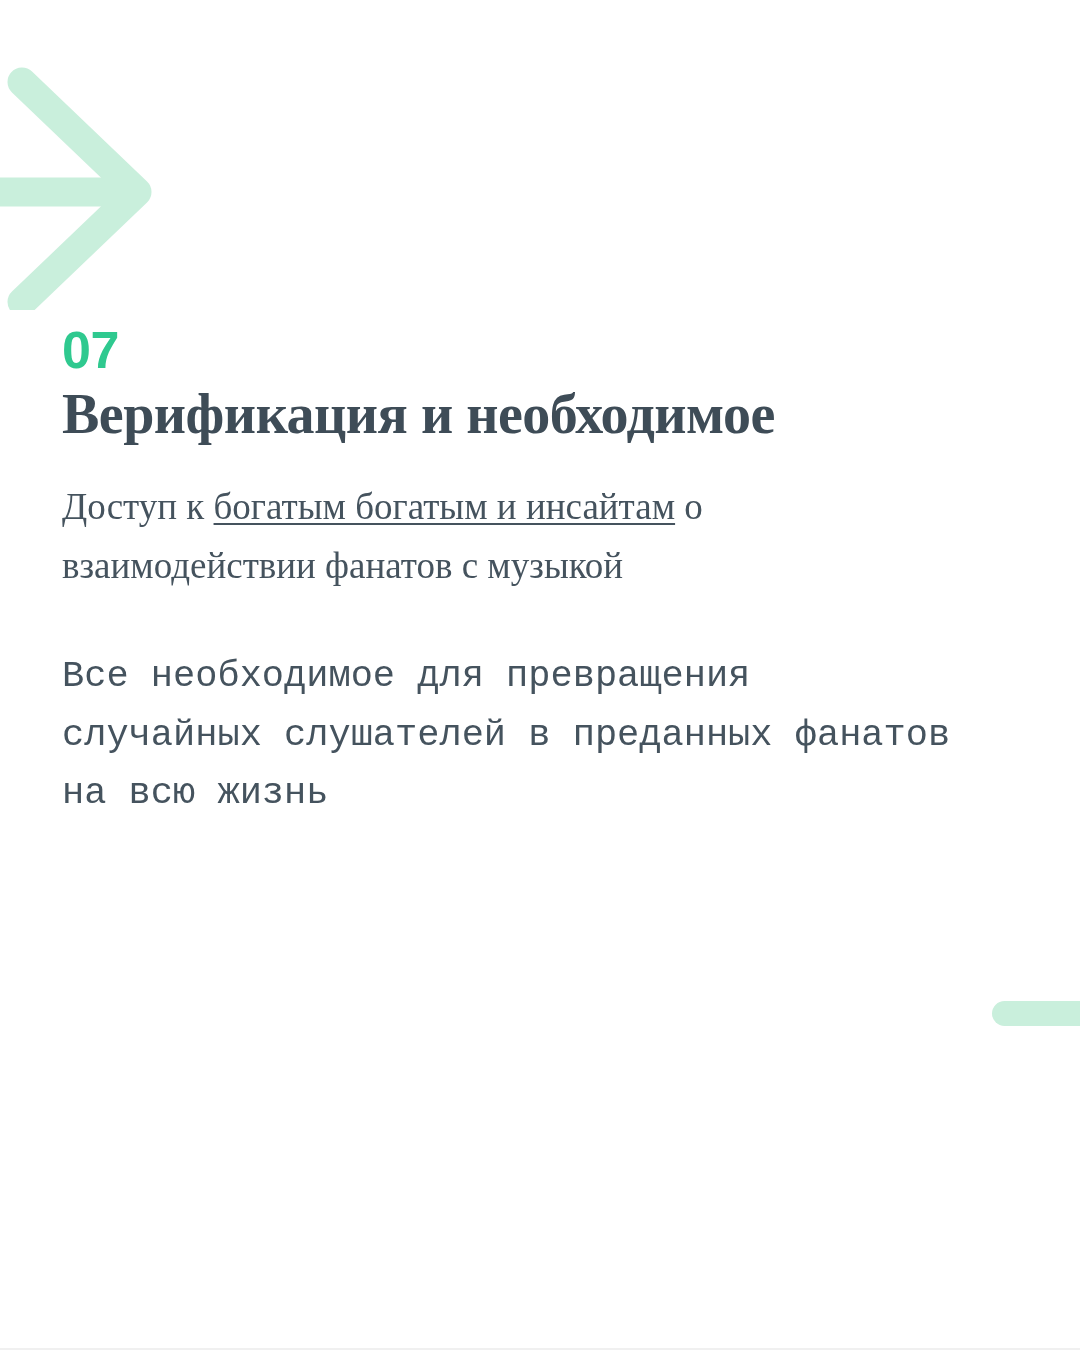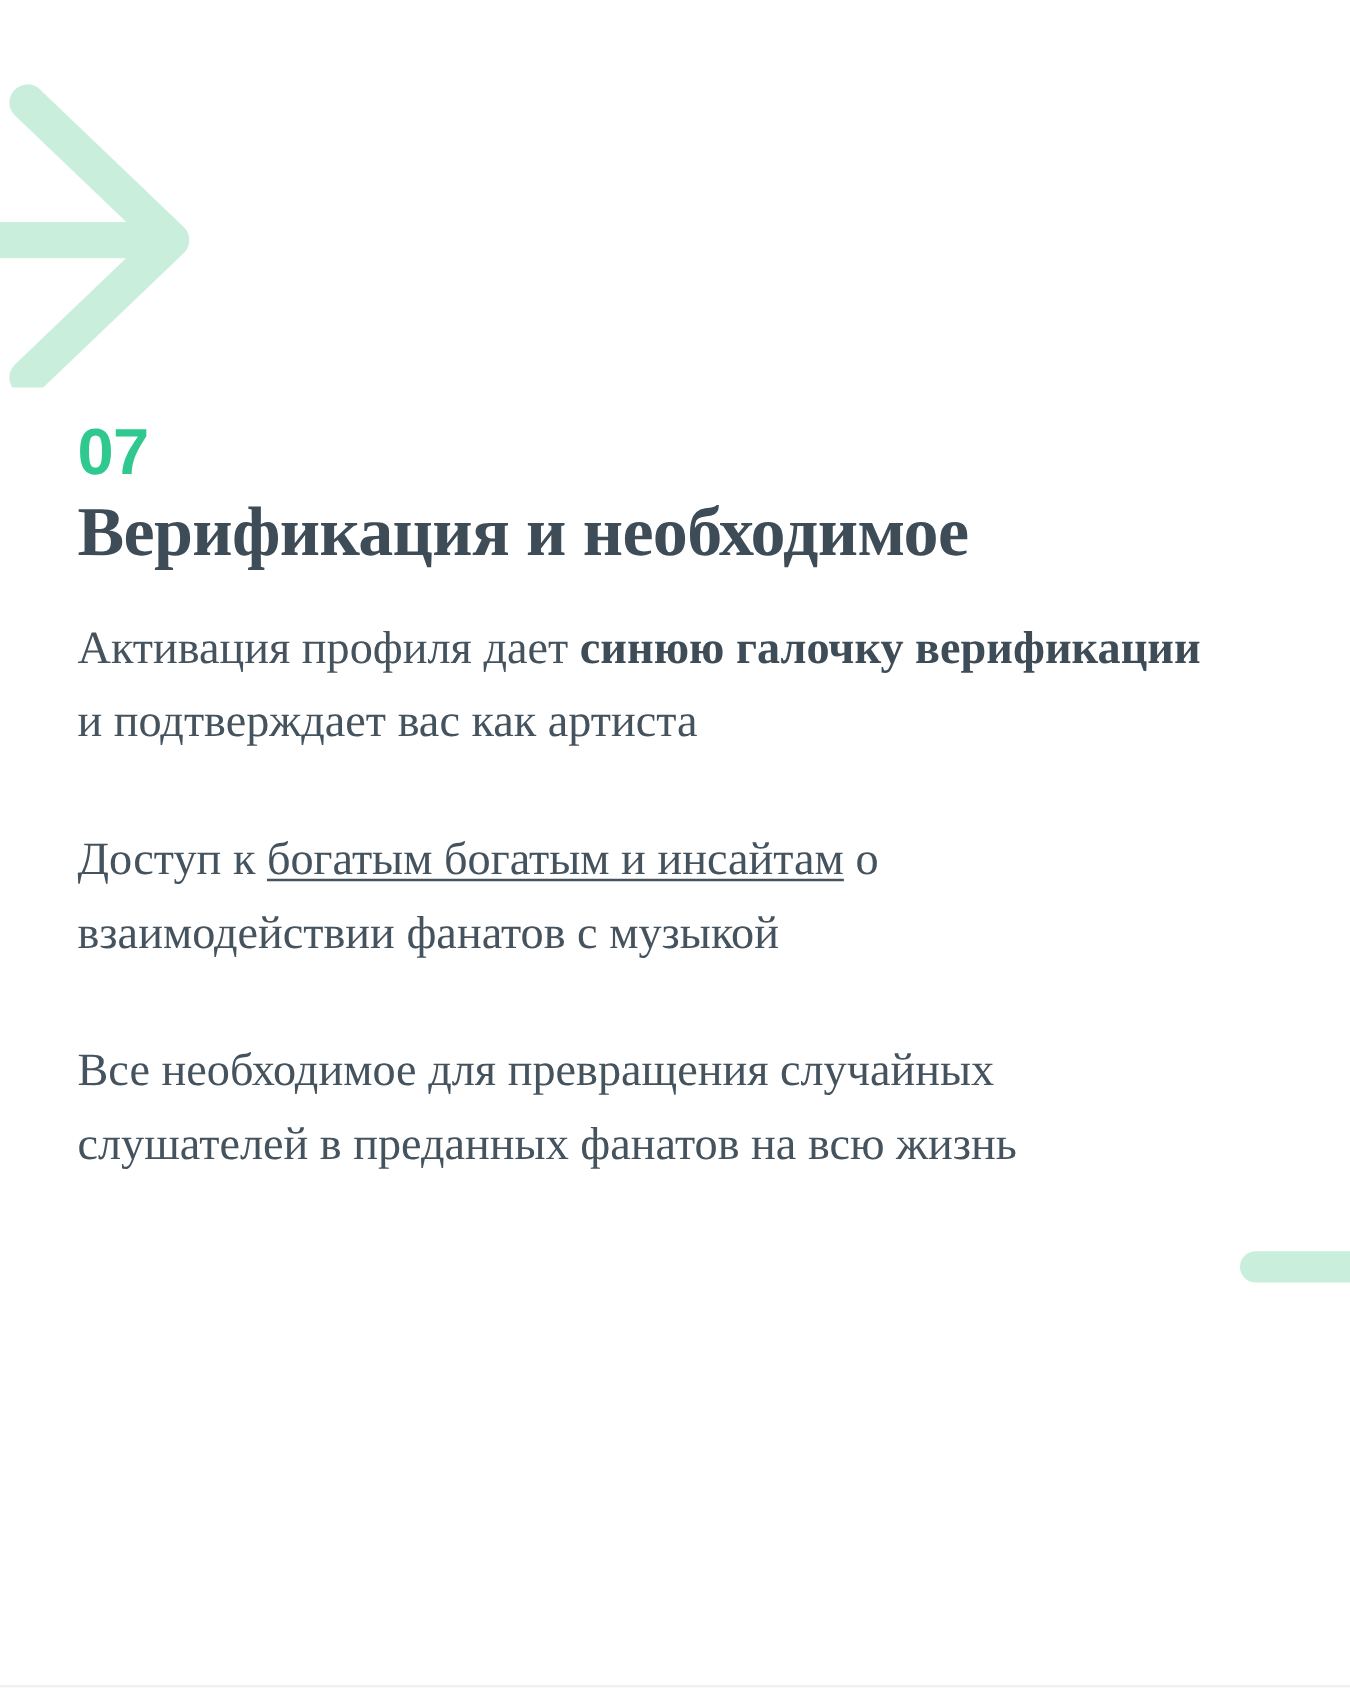--- a/index.html
+++ b/index.html
@@ -51,21 +51,21 @@
     bottom: 0;
     width: 1080px;
     height: 2px;
     background: #f0f0f0;
   }
 
   
   .content {
     position: absolute;
     left: 62px;
-    top: 336px;
+    top: 324px;
     width: 960px;
   }
 
   .eyebrow-number {
     font-family: "Liberation Sans", "DejaVu Sans", sans-serif;
     font-weight: 700;
     font-size: 52px;
     line-height: 1;
     letter-spacing: -0.5px;
     color: #2fc98f;
@@ -93,20 +93,21 @@
     font-family: "Liberation Serif", "DejaVu Serif", serif;
     font-weight: 400;
     font-size: 37px;
     line-height: 1.58;
     color: #45535e;
     margin: 0 0 52px 0;
     max-width: 900px;
   }
   .body-item:last-child {
     margin-bottom: 0;
+    font-family: Liberation Mono, monospace;
   }
 
   .body-item b,
   .em-strong {
     font-weight: 700;
     color: #3e4c57;
   }
   .em-underline {
     text-decoration: underline;
     text-underline-offset: 4px;
@@ -124,21 +125,20 @@
       <path d="M82 22 L197 132 L82 242" stroke="#c9efdc" stroke-width="29" stroke-linecap="round" stroke-linejoin="round" fill="none"></path>
     </svg>
   </div>
 
   <div class="content">
     <span class="eyebrow-number">07</span>
 
     <h1 class="slide-title">Верификация и необходимое</h1>
 
     <ul class="body-list">
-      <li class="body-item"><span>Активация профиля дает </span><span class="em-strong">синюю галочку верификации</span><span> и подтверждает вас как артиста</span></li>
       <li class="body-item"><span>Доступ к </span><span class="em-underline">богатым богатым и инсайтам</span><span> о взаимодействии фанатов с музыкой</span></li>
       <li class="body-item"><span>Все необходимое для превращения случайных слушателей в преданных фанатов на всю жизнь</span></li>
     </ul>
   </div>
 
   <div class="pill-deco"></div>
 
   <div class="bottom-rule"></div>
 
 </div>

